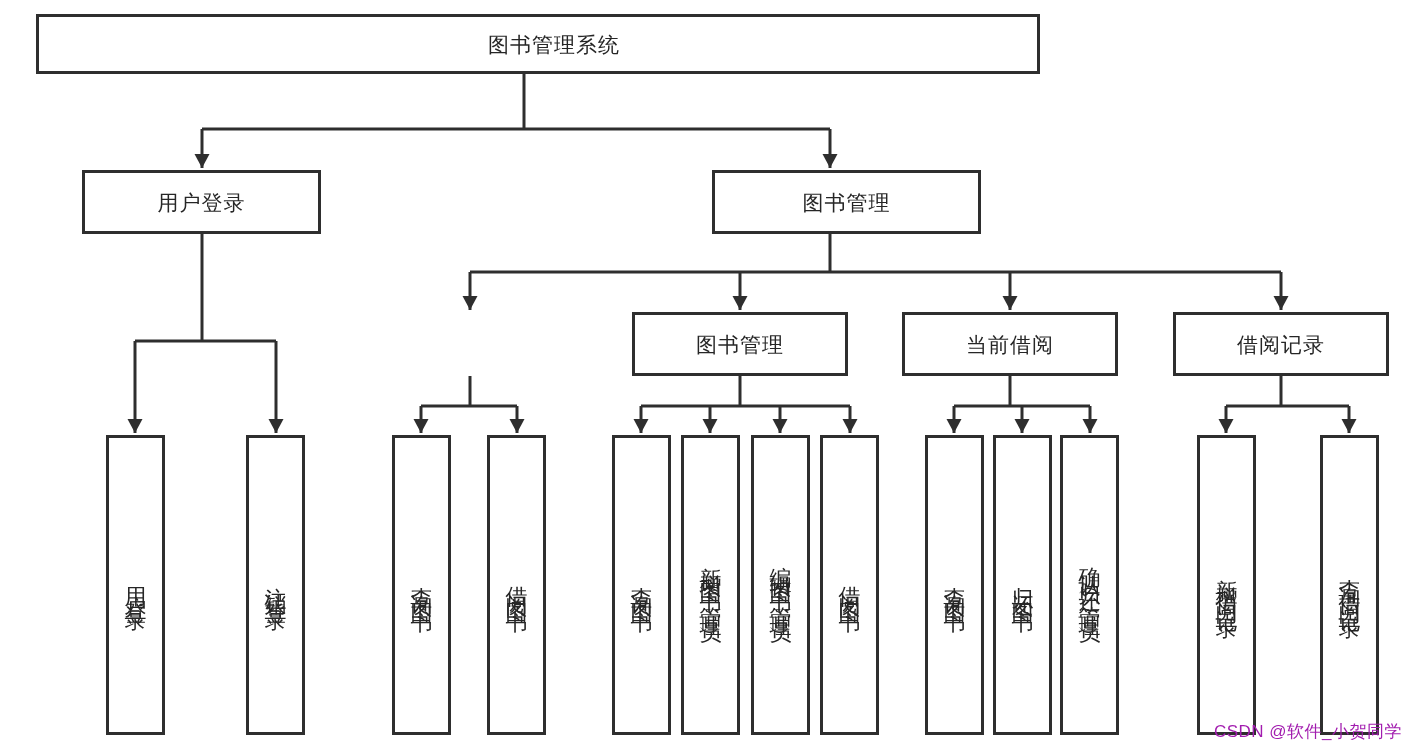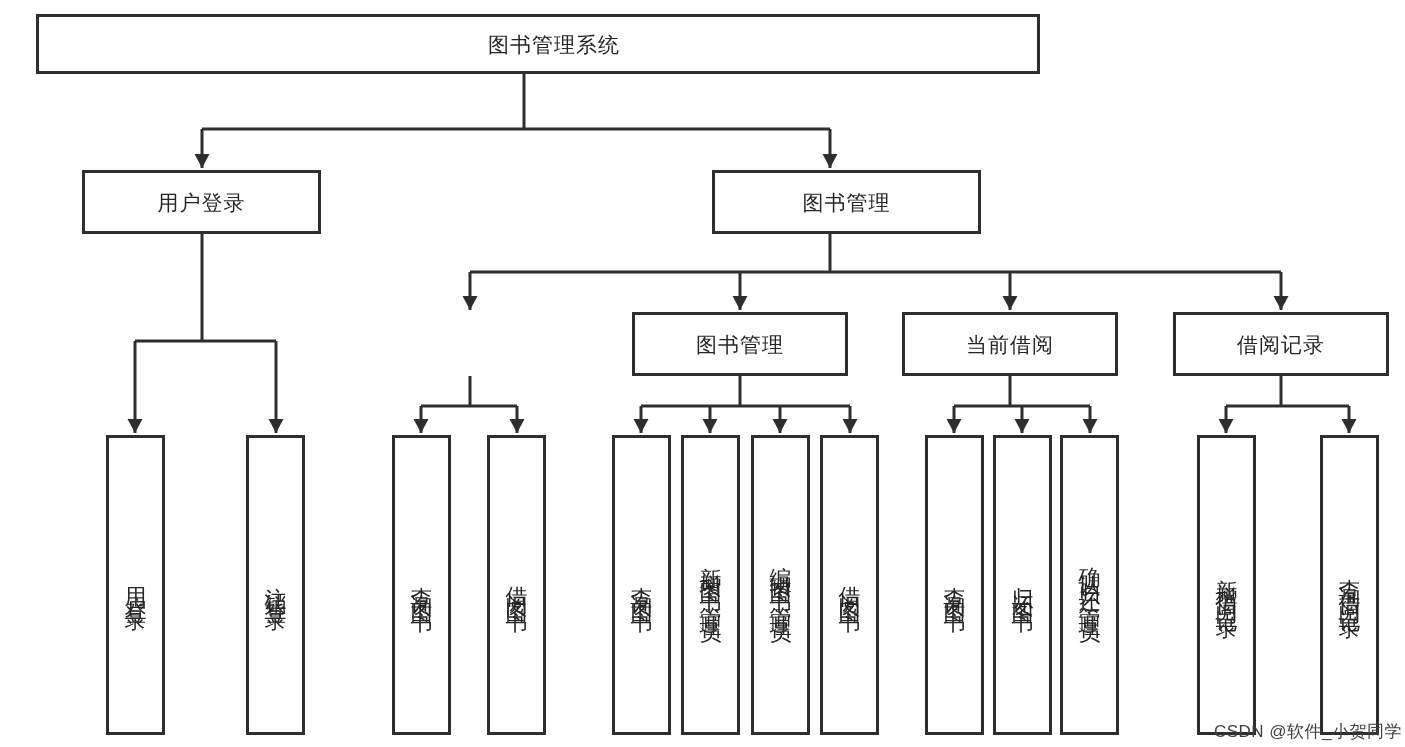--- a/index.html
+++ b/index.html
@@ -18,21 +18,21 @@
   .box.v span {
     writing-mode:vertical-rl; text-orientation:mixed;
     font-size:22px; letter-spacing:8px; white-space:nowrap;
   }
   
   .lvl2 { top:170px; height:64px; }
   .lvl3 { top:312px; height:64px; }
   .leaf { top:435px; height:300px; width:59px; }
   .watermark {
     position:absolute; right:3px; bottom:4px;
-    font-size:17px; letter-spacing:0.5px; color:#404040; z-index:5;
+    font-size:17px; letter-spacing:0.5px; color:#a21caf; z-index:5;
     white-space:nowrap;
   }
 </style>
 </head>
 <body>
 
 <div class="canvas">
 
   <svg class="connectors" viewBox="0 0 1405 747" xmlns="http://www.w3.org/2000/svg">
     <defs>

